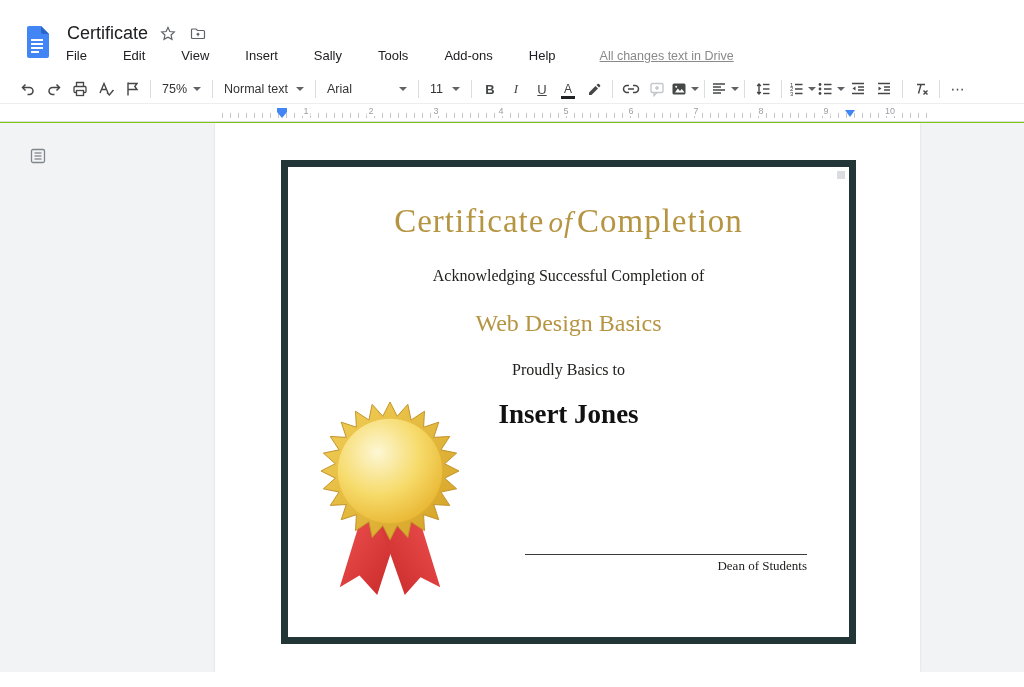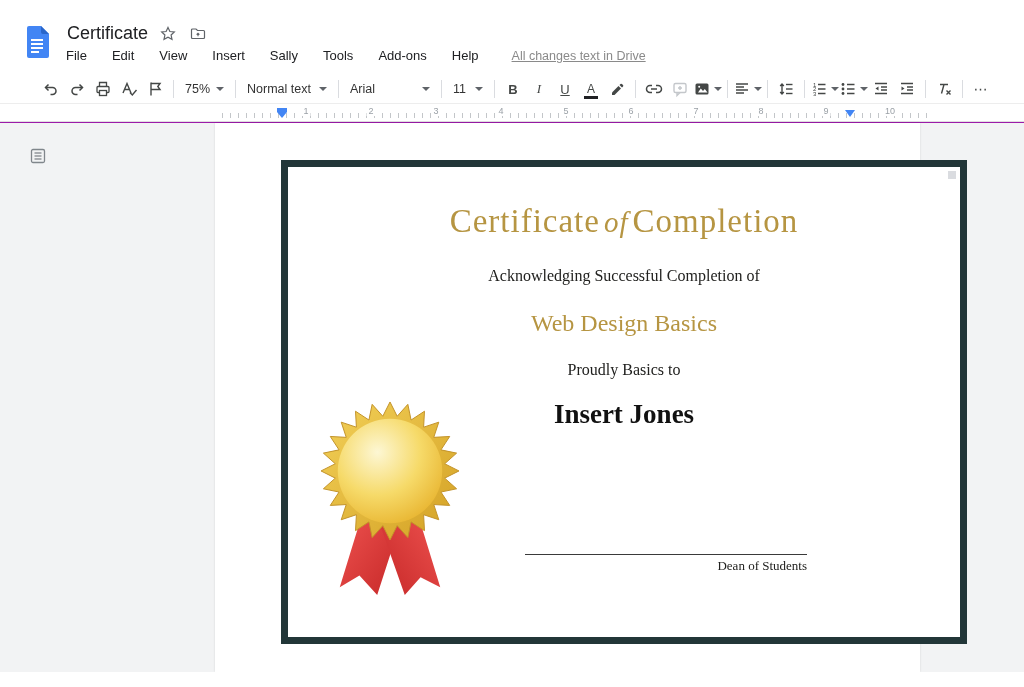--- a/index.html
+++ b/index.html
@@ -1,32 +1,32 @@
 <!DOCTYPE html>
 <html><head>
 <meta charset="utf-8">
 <style>
   * { margin:0; padding:0; box-sizing:border-box; }
   html,body { width:1024px; height:687px; background:#fff; overflow:hidden;
     font-family:"Liberation Sans", sans-serif; -webkit-font-smoothing:antialiased; }
-  .window { position:relative; width:1024px; height:687px; background:#a21caf;border-radius:14px; }
+  .window { position:relative; width:1024px; height:687px; background:#84cc16;border-radius:14px; }
 
   
   .header { position:absolute; top:0; left:0; right:0; height:75px; background:#fff; }
   .docs-logo { position:absolute; left:25px; top:26px; width:24px; height:32px; }
   .doc-title { position:absolute; left:67px; top:23px; font-size:18px; color:#202124; }
   .title-icons { position:absolute; left:160px; top:26px; display:flex; gap:14px; align-items:center; }
   .hicon { width:16px; height:16px; color:#5f6368; }
-  .menubar { position:absolute; left:66px; top:48px; display:flex; gap:25px; align-items:center; }
+  .menubar { position:absolute; left:66px; top:48px; display:flex; gap:36px; align-items:center; }
   .menu-item { font-size:13px; color:#202124; cursor:default; }
   .save-status { font-size:12.5px; color:#8a8a8a; text-decoration:underline; margin-left:8px; }
 
   
   .toolbar { position:absolute; top:75px; left:0; right:0; height:29px; background:#fff;
-    display:flex; align-items:center; padding-left:38px; border-bottom:1px solid #ededed; }
+    display:flex; align-items:center; padding-left:15px; border-bottom:1px solid #ededed; }
   .tb-btn { display:flex; align-items:center; justify-content:center; height:24px; min-width:26px;
     border-radius:2px; color:#444746; cursor:pointer; }
   .tb-btn svg { display:block; }
   .tb-sep { width:1px; height:18px; background:#dadce0; margin:0 5px; }
   .tb-select { display:flex; align-items:center; gap:6px; padding:0 6px; height:24px; font-size:12.5px;
     color:#333; cursor:pointer; }
   .tb-select.style { width:92px; justify-content:space-between; }
   .tb-select.font { width:92px; justify-content:space-between; }
   .tb-select.size { width:42px; justify-content:space-between; }
   .caret { width:0; height:0; border-left:4px solid transparent; border-right:4px solid transparent;
@@ -53,21 +53,21 @@
     border-left:5px solid transparent; border-right:5px solid transparent; border-top:7px solid #4285f4; }
 
   
   .canvas { position:absolute; top:123px; left:0; right:0; height:549px; background:#f2f3f4; }
   .below-canvas { position:absolute; top:672px; left:0; right:0; bottom:0; background:#fff; }
   .outline-btn { position:absolute; left:29px; top:24px; width:18px; height:18px; color:#80868b; cursor:pointer; }
   .page { position:absolute; left:215px; top:0; width:705px; height:549px; background:#fff;
     box-shadow:0 0 2px rgba(0,0,0,.12); }
 
   
-  .certificate { position:absolute; left:66px; top:37px; width:686px; height:484px;
+  .certificate { position:absolute; left:66px; top:37px; width:575px; height:484px;
     border:7px solid #223638; background:#fff; font-family:"Liberation Serif", serif; }
   .cert-handle { position:absolute; top:4px; right:4px; width:8px; height:8px; background:#dadce0; }
   .cert-title { position:absolute; top:36px; left:0; right:0; text-align:center;
     font-size:33px; color:#b69542; letter-spacing:1px; }
   .cert-title .of { font-style:italic; font-size:29px; padding:0 4px; }
   .cert-sub { position:absolute; top:100px; left:0; right:0; text-align:center; font-size:16px; color:#21211f; }
   .cert-course { position:absolute; top:143px; left:0; right:0; text-align:center; font-size:24px; color:#b69542; }
   .cert-awarded { position:absolute; top:194px; left:0; right:0; text-align:center; font-size:16px; color:#21211f; }
   .cert-name { position:absolute; top:232px; left:0; right:0; text-align:center;
     font-size:27px; font-weight:bold; color:#111; }

